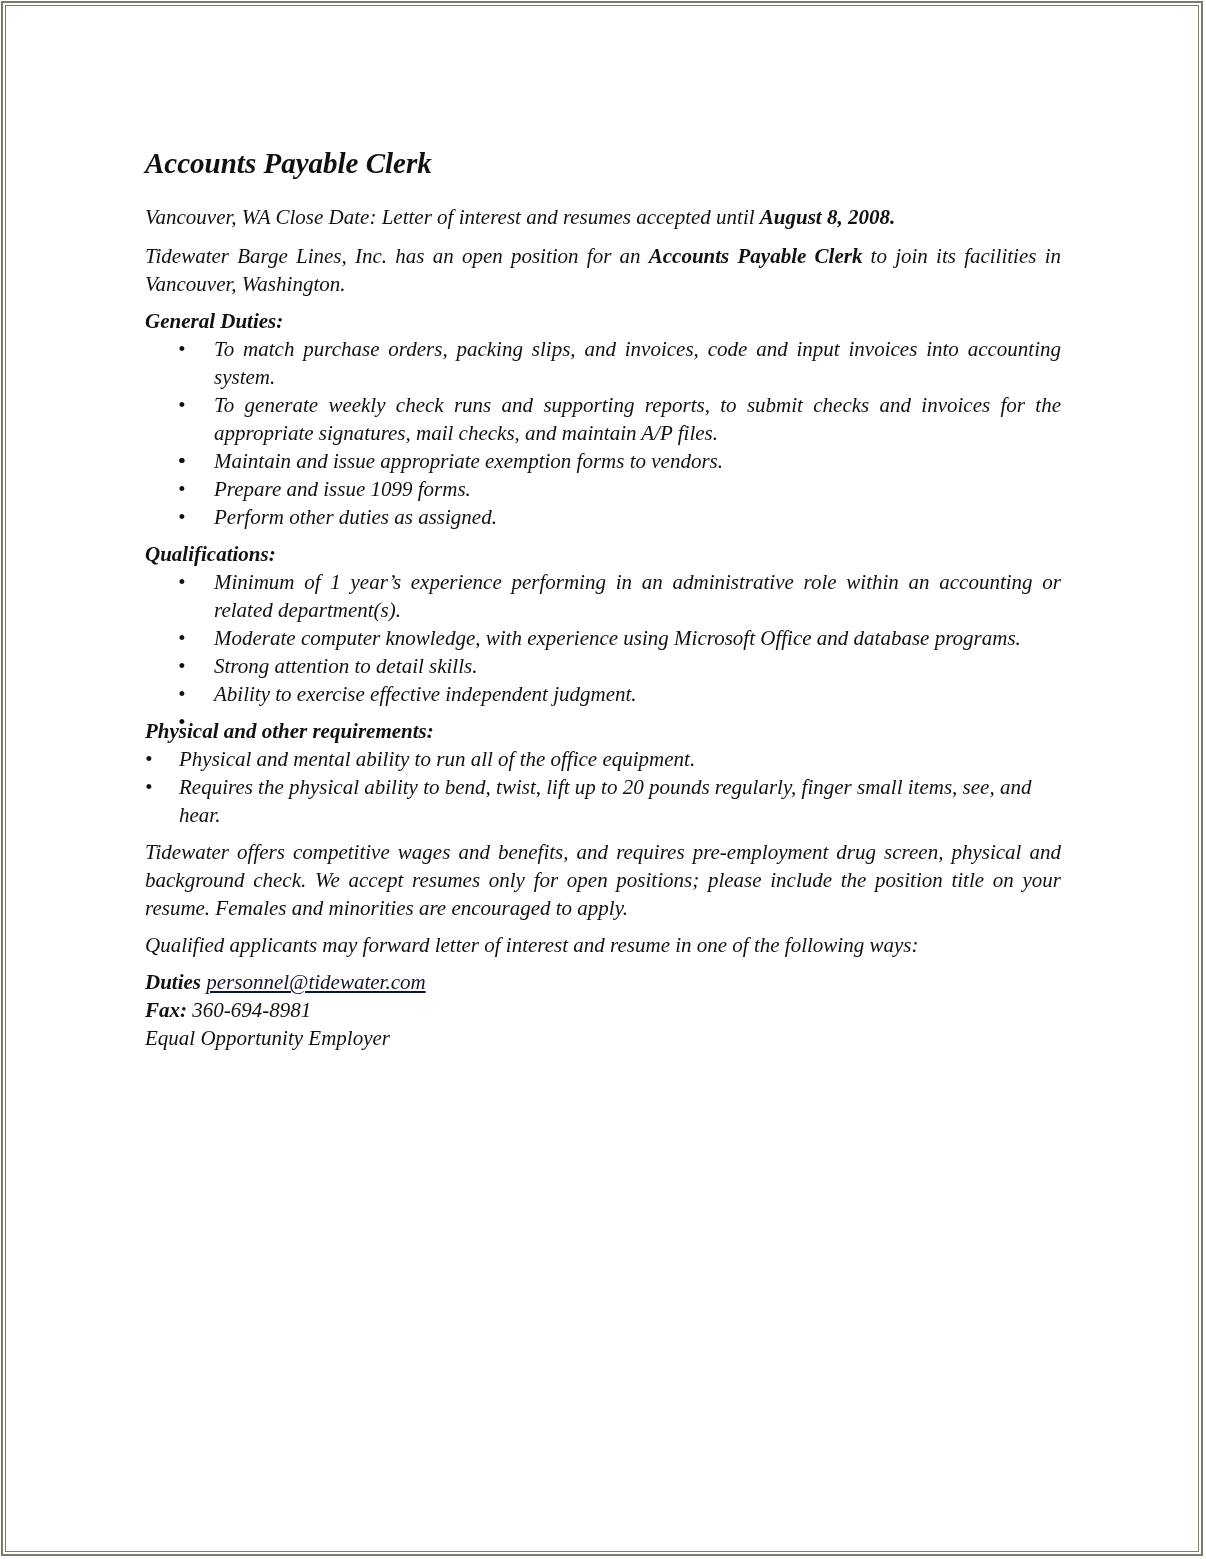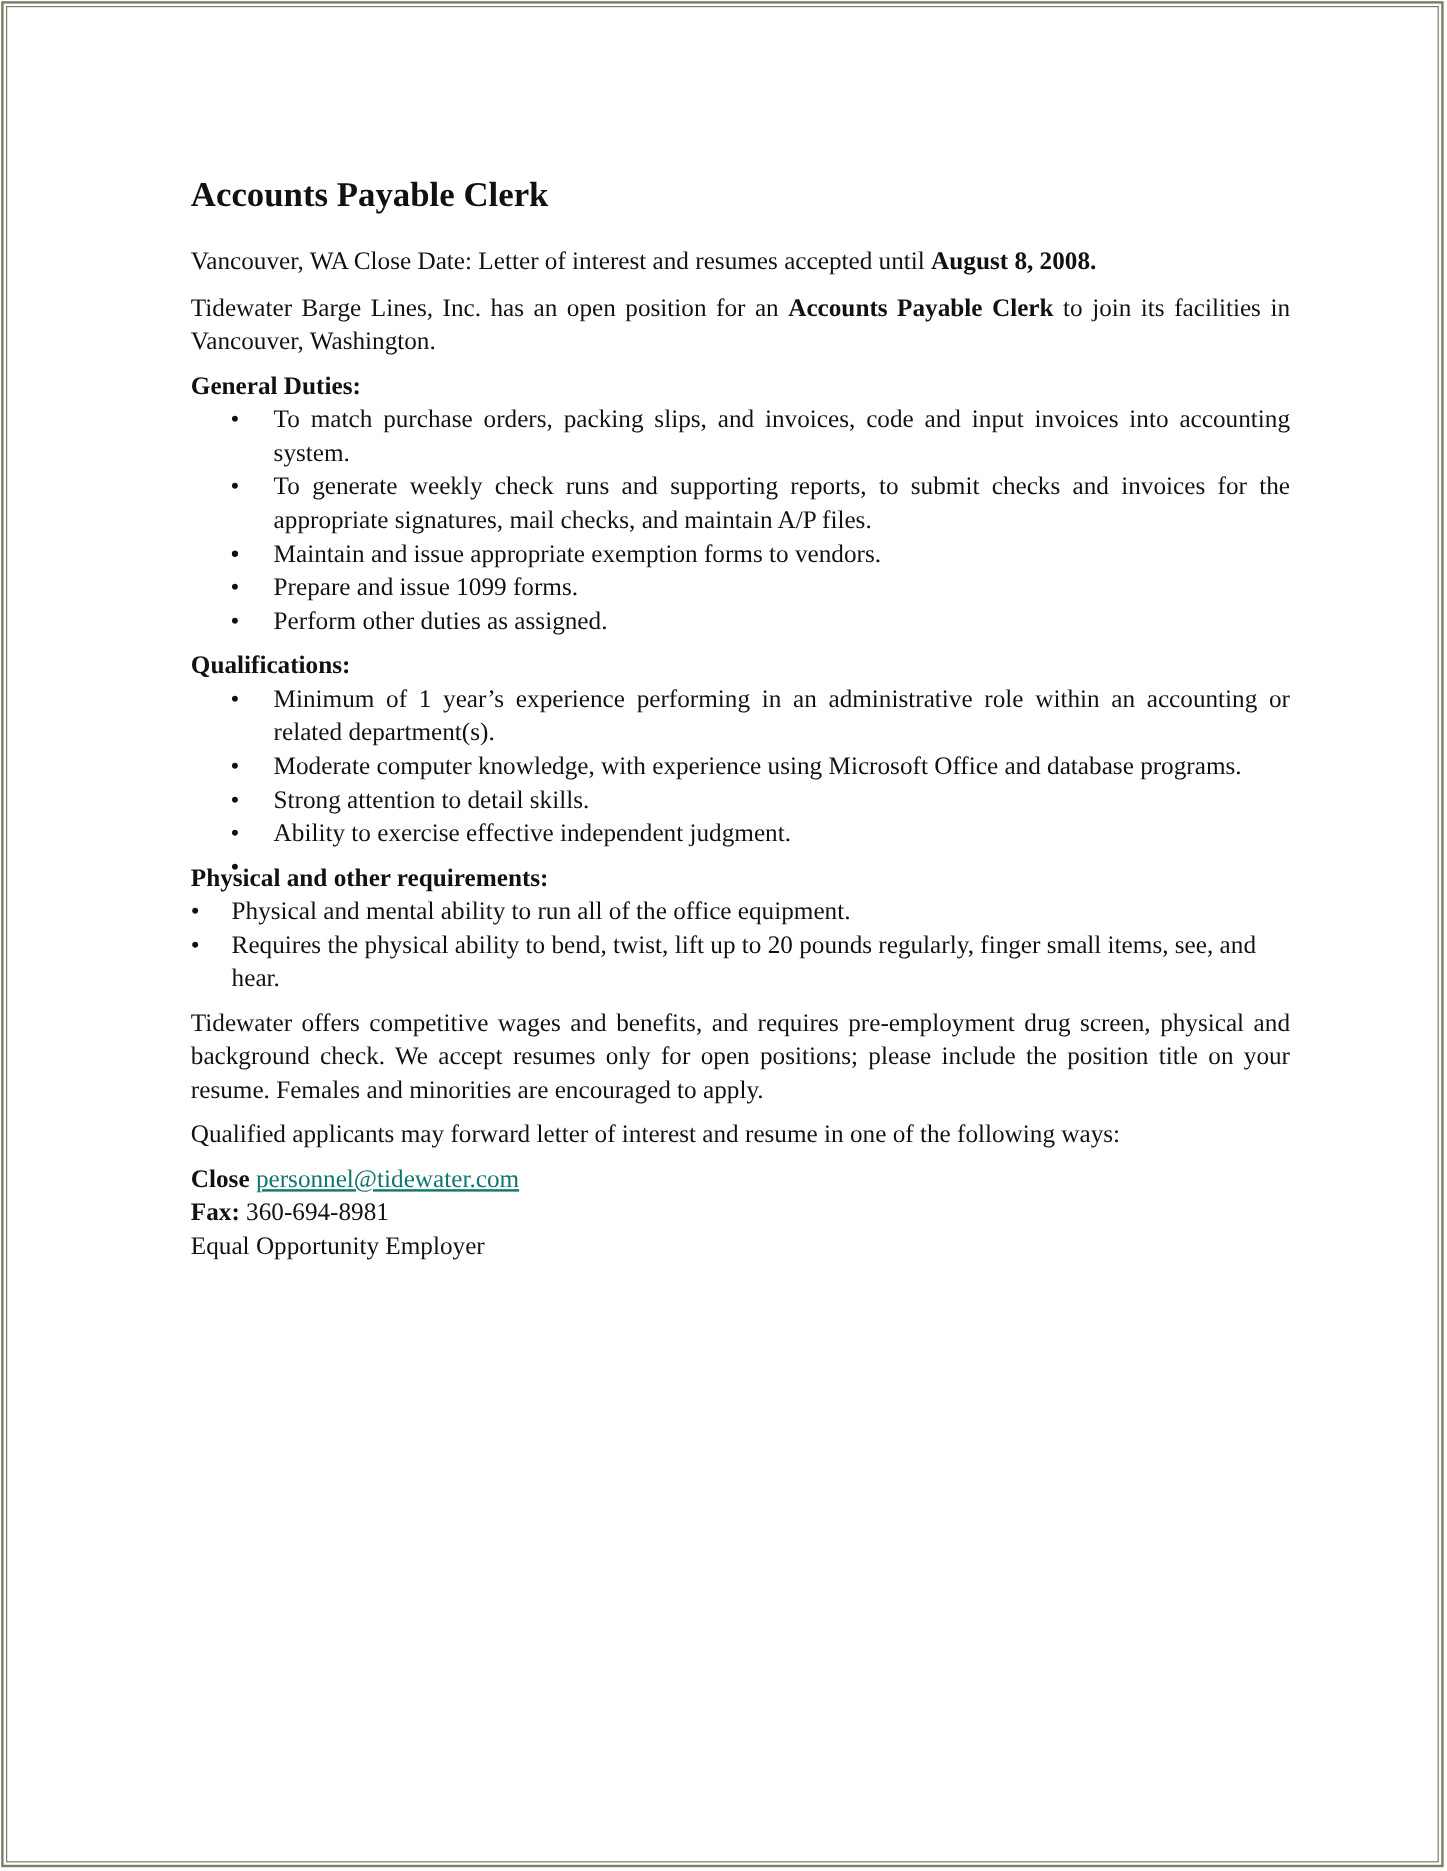--- a/index.html
+++ b/index.html
@@ -2,34 +2,34 @@
 <html><head>
 <meta charset="utf-8">
 <style>
   html, body { margin: 0; padding: 0; background: #ffffff; }
   body { width: 1206px; height: 1559px; position: relative; overflow: hidden;
          font-family: "Liberation Serif", "DejaVu Serif", serif; color: #111; }
   .frame-outer { position: absolute; left: 1px; top: 1px; width: 1202px; height: 1555px;
                  border: 2px solid #7b7b66; box-sizing: border-box; }
   .frame-inner { position: absolute; left: 5px; top: 5px; width: 1194px; height: 1547px;
                  border: 1px solid #7b7b66; box-sizing: border-box; }
-  .page { position: absolute; left: 159px; top: 145px; width: 916px; font-size: 21px; line-height: 28px; }
+  .page { position: absolute; left: 145px; top: 145px; width: 916px; font-size: 21px; line-height: 28px; font-style: italic; }
   h1 { font-size: 29px; font-weight: bold; margin: 0; line-height: 36px; }
   p { margin: 0; }
   .just { text-align: justify; }
   .b { font-weight: bold; }
   .gap1 { margin-top: 23px; }
   .gap2 { margin-top: 9px; }
   .heading { font-weight: bold; }
   ul { list-style: none; margin: 0; padding: 0; }
   ul.indent li { position: relative; padding-left: 69px; text-align: justify; }
   ul.indent li .bullet { position: absolute; left: 33px; top: 0; }
   ul.flat li { position: relative; padding-left: 34px; }
   ul.flat li .bullet { position: absolute; left: 0; top: 0; }
-  a.email { color: #0f766e; text-decoration: underline; }
+  a.email { color: #0f172a; text-decoration: underline; }
 </style>
 </head>
 <body>
 
 <div class="frame-outer"></div>
 <div class="frame-inner"></div>
 
 <div class="page">
   <h1>Accounts Payable Clerk</h1>
 
@@ -61,17 +61,17 @@
   <ul class="flat">
     <li><span class="bullet">•</span><span>Physical and mental ability to run all of the office equipment.</span></li>
     <li><span class="bullet">•</span><span>Requires the physical ability to bend, twist, lift up to 20 pounds regularly, finger small items, see, and hear.</span></li>
   </ul>
 
   <p class="just gap2">Tidewater offers competitive wages and benefits, and requires pre-employment drug screen, physical and background check. We accept resumes only for open positions; please include the position title on your resume. Females and minorities are encouraged to apply.</p>
 
   <p class="gap2">Qualified applicants may forward letter of interest and resume in one of the following ways:</p>
 
   <div class="gap2">
-    <p><span class="b">Close</span> <a class="email">personnel@tidewater.com</a></p>
+    <p><span class="b">Duties</span> <a class="email">personnel@tidewater.com</a></p>
     <p><span class="b">Fax:</span> <span>360-694-8981</span></p>
     <p>Equal Opportunity Employer</p>
   </div>
 </div>
 
 </body></html>

